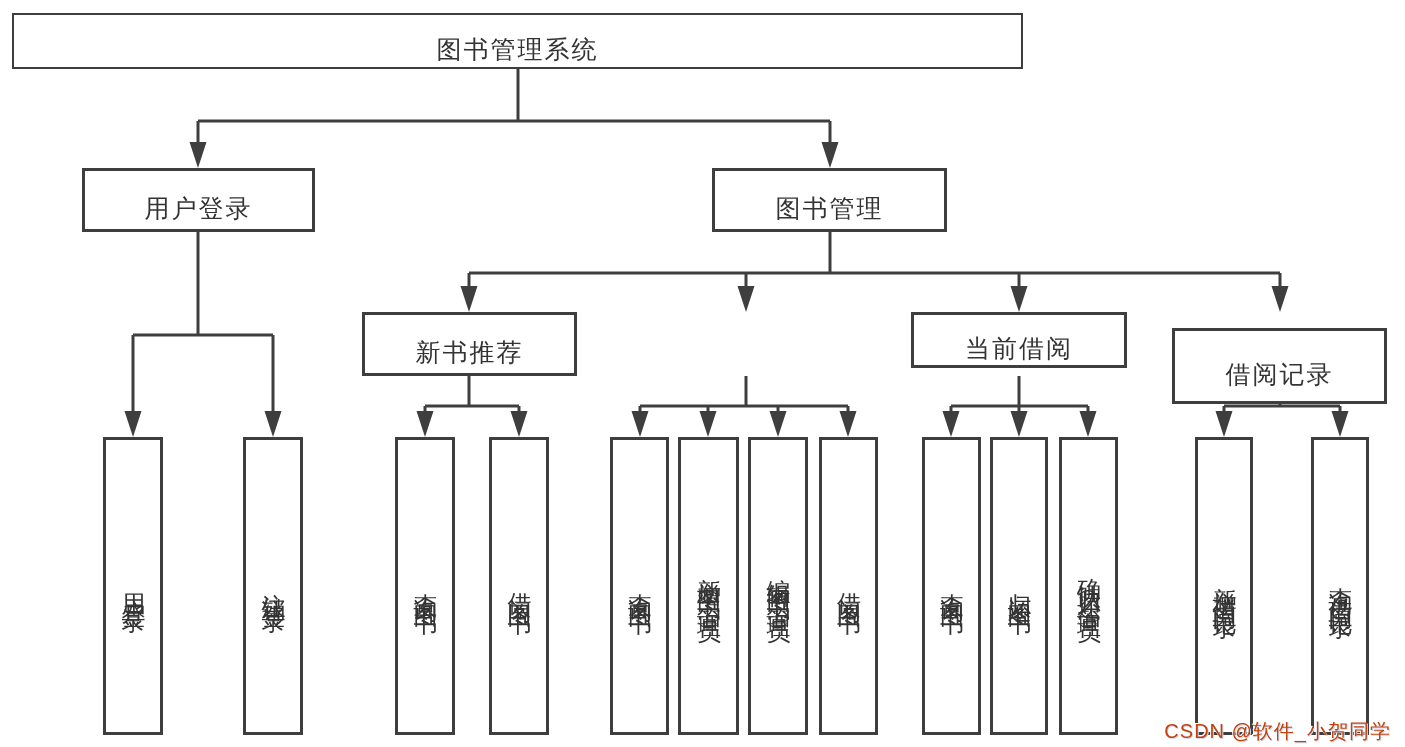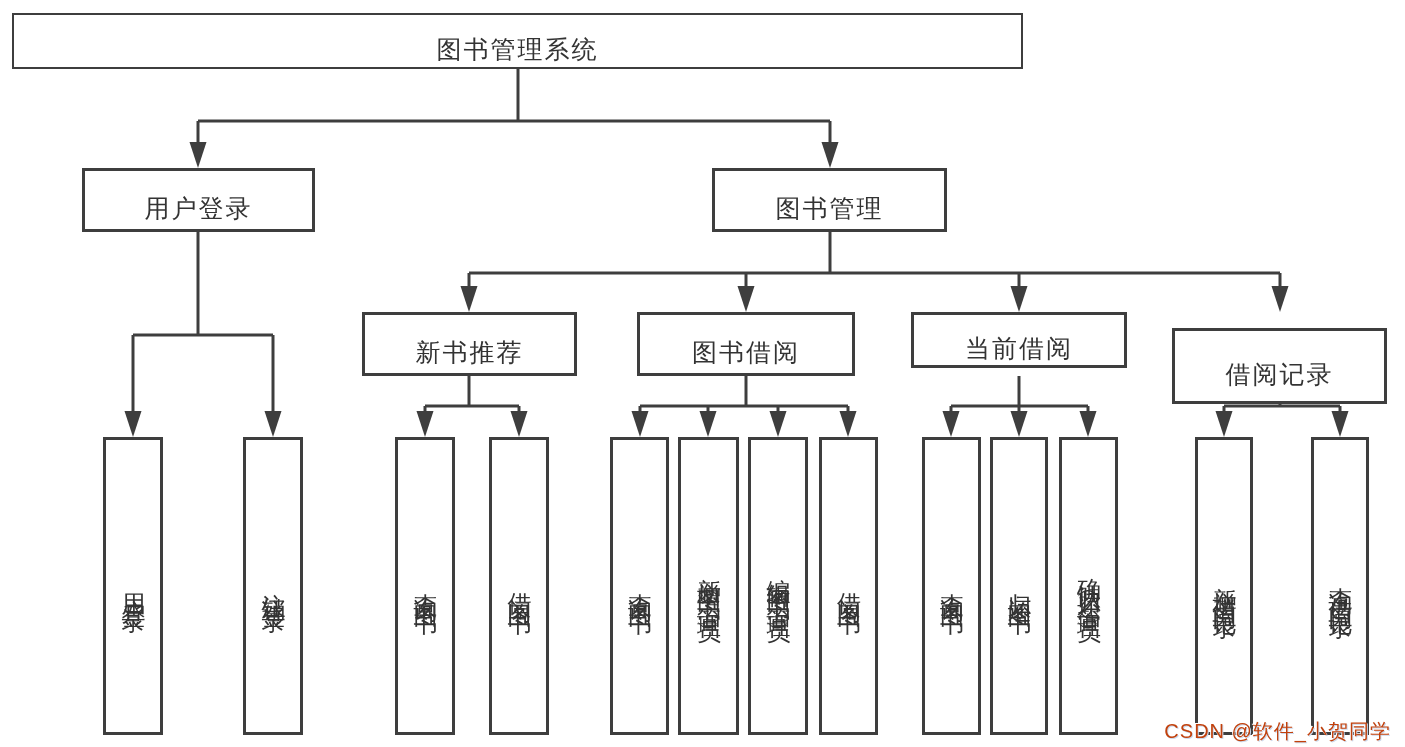--- a/index.html
+++ b/index.html
@@ -105,23 +105,20 @@
   <div class="box hlabel" style="left:82px;top:168px;width:233px;height:64px">
     <span>用户登录</span>
   </div>
   <div class="box hlabel" style="left:712px;top:168px;width:235px;height:64px">
     <span>图书管理</span>
   </div>
 
   <div class="box hlabel" style="left:362px;top:312px;width:215px;height:64px">
     <span>新书推荐</span>
   </div>
-  <div class="box hlabel" style="left:637px;top:312px;width:218px;height:64px">
-    <span>图书借阅</span>
-  </div>
   <div class="box hlabel" style="left:911px;top:312px;width:216px;height:56px">
     <span>当前借阅</span>
   </div>
   <div class="box hlabel" style="left:1172px;top:328px;width:215px;height:76px">
     <span>借阅记录</span>
   </div>
 
   <div class="box vbox" style="left:103px;width:60px">
     <span>用户登录</span>
   </div>

